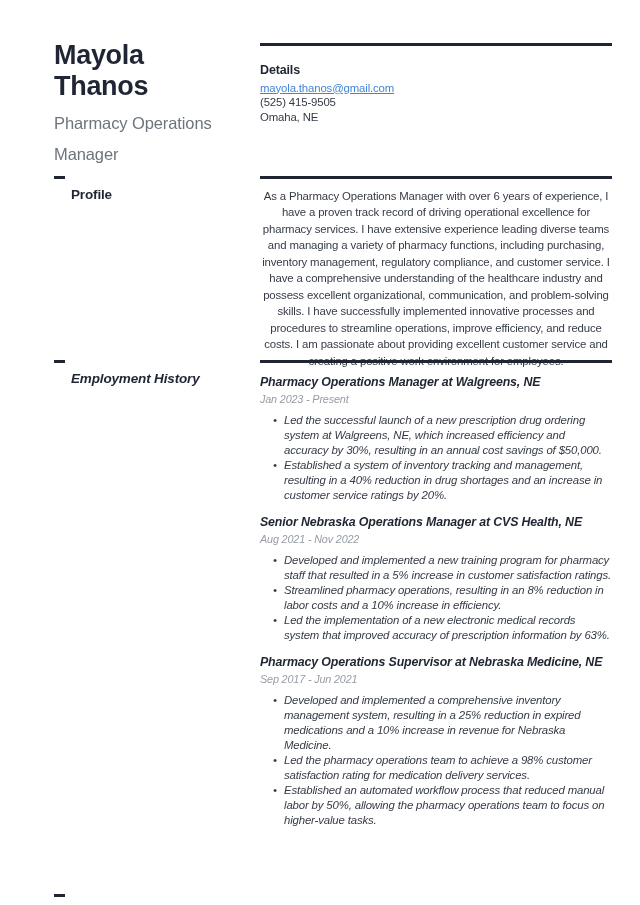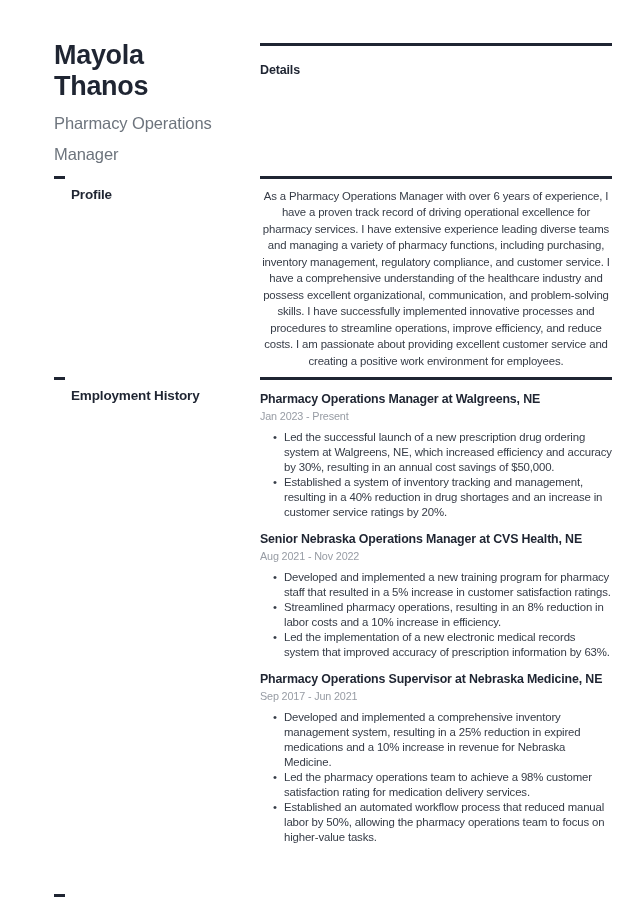--- a/index.html
+++ b/index.html
@@ -13,21 +13,21 @@
     overflow:hidden;
     letter-spacing:-0.15px;
     margin-left:7px;
   }
   .sec { position:absolute; left:47px; width:558px; display:flex; }
   .col-l { width:206px; flex:none; }
   .col-r { width:352px; flex:none; }
 
   #sec-header { top:40px; }
   #sec-profile { top:176px; }
-  #sec-employment { top:377px; }
+  #sec-employment { top:360px;font-style:italic; }
   #sec-footer { top:894px; }
 
   .hrule { height:2.5px; background:#1f2532; width:100%; }
   .dash  { height:2.5px; background:#1f2532; width:11px; }
 
   .name {
     width:170px;
     font-size:27px; font-weight:700; line-height:31px;
     color:#1f2532; letter-spacing:-0.3px;
   }
@@ -64,20 +64,25 @@
 
   <div class="sec" id="sec-header">
     <div class="col-l">
       <div class="name">Mayola Thanos</div>
       <div class="subtitle">Pharmacy Operations Manager</div>
     </div>
     <div class="col-r">
       <div class="hrule" style="margin-top:3px"></div>
       <div class="details-block">
         <div class="details-heading">Details</div>
+        <div class="details-list">
+          <div><a class="email-link">mayola.thanos@gmail.com</a></div>
+          <div>(525) 415-9505</div>
+          <div>Omaha, NE</div>
+        </div>
       </div>
     </div>
   </div>
 
   <div class="sec" id="sec-profile">
     <div class="col-l">
       <div class="dash"></div>
       <div class="section-label">Profile</div>
     </div>
     <div class="col-r">

